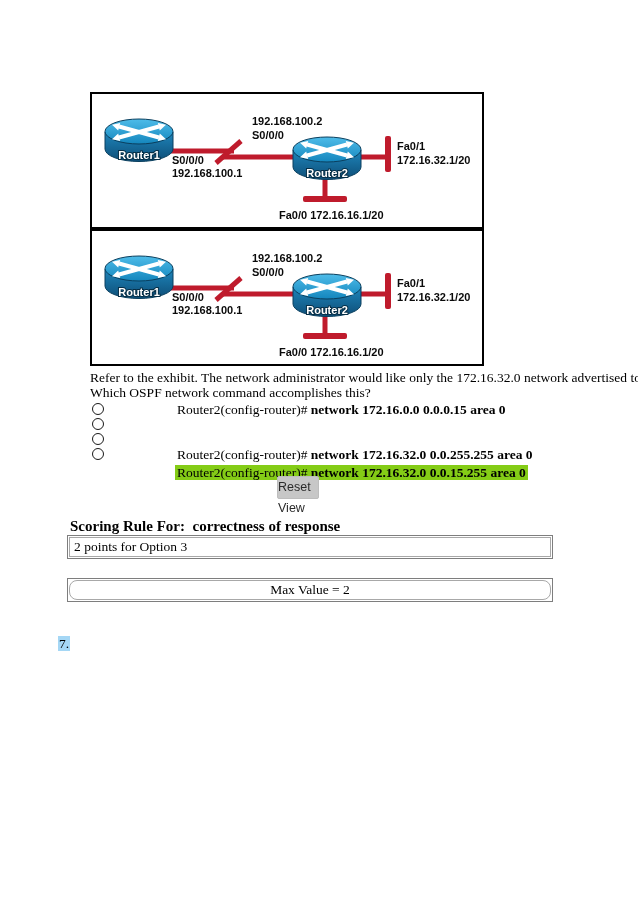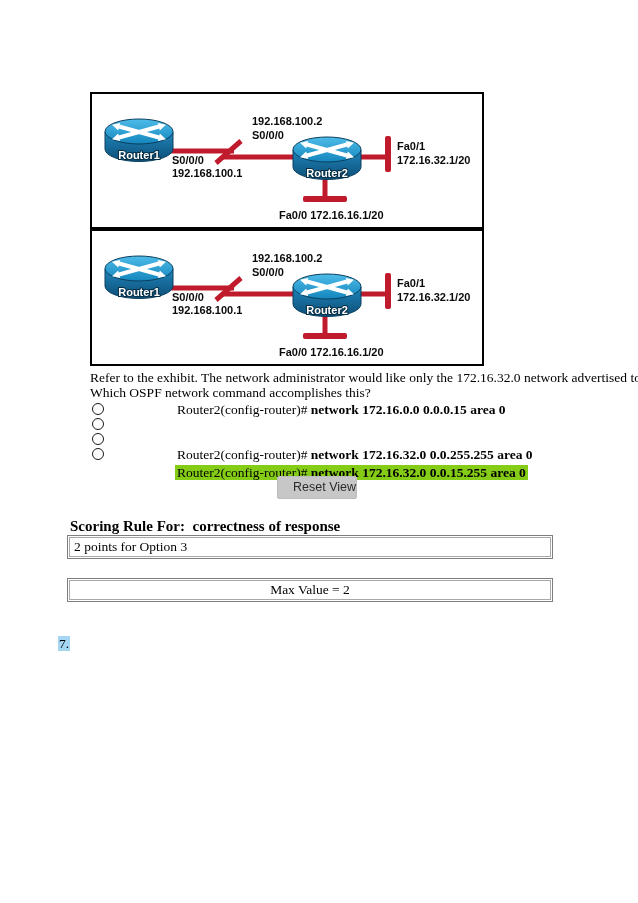--- a/index.html
+++ b/index.html
@@ -19,31 +19,31 @@
   
   .qline{position:absolute;left:90px;white-space:nowrap;font-size:13.5px;line-height:15px;}
   .opt{position:absolute;left:90px;height:15px;width:540px;}
   .radio{position:absolute;left:2px;top:1px;width:10px;height:10px;border:1px solid #1a1a1a;
          border-radius:50%;background:#fff;box-sizing:content-box;}
   .opt-text{position:absolute;left:85px;top:0;font-size:13.5px;line-height:15px;white-space:nowrap;padding:0 2px;}
   .opt-text b{font-weight:bold;}
   .hl{background:#84cc16;margin-top:33px;}
 
   
-  .reset-btn{position:absolute;left:277px;top:476px;width:80px;height:23px;background:#c7c7c7;
+  .reset-btn{position:absolute;left:277px;top:476px;width:42px;height:23px;background:#c7c7c7;
              border:1px solid #bdbdbd;border-radius:2px;font-family:"Liberation Sans",sans-serif;
-             font-size:12.5px;color:#2b2b2b;text-align:right;line-height:21px;box-sizing:border-box;cursor:default;}
+             font-size:12.5px;color:#2b2b2b;text-align:left;line-height:21px;box-sizing:border-box;cursor:default;}
 
   
   .score-header{position:absolute;left:70px;top:518px;font-weight:bold;font-size:15px;white-space:pre;}
   .score-box{position:absolute;left:67px;width:486px;border:1px solid #7e7e7e;background:#fff;box-sizing:border-box;}
   .score-inner{border:1px solid #a8a8a8;margin:1px;padding:1px 4px;font-size:13.5px;line-height:16px;font-family:Liberation Serif, serif;}
   .score-rules{top:535px;}
   .score-max{top:578px;}
-  .score-max .score-inner{text-align:center;}
+  .score-max .score-inner{text-align:center;border-radius:8px;}
 
   .qnum{position:absolute;left:58px;top:636px;font-size:13.5px;line-height:16px;}
   .qnum span{background:#a5d7f5;padding:0 1px;}
 </style>
 </head>
 <body>
 
 <svg width="0" height="0" style="position:absolute" aria-hidden="true">
   <defs>
     <linearGradient id="gtop" x1="0" y1="0" x2="0" y2="1">

